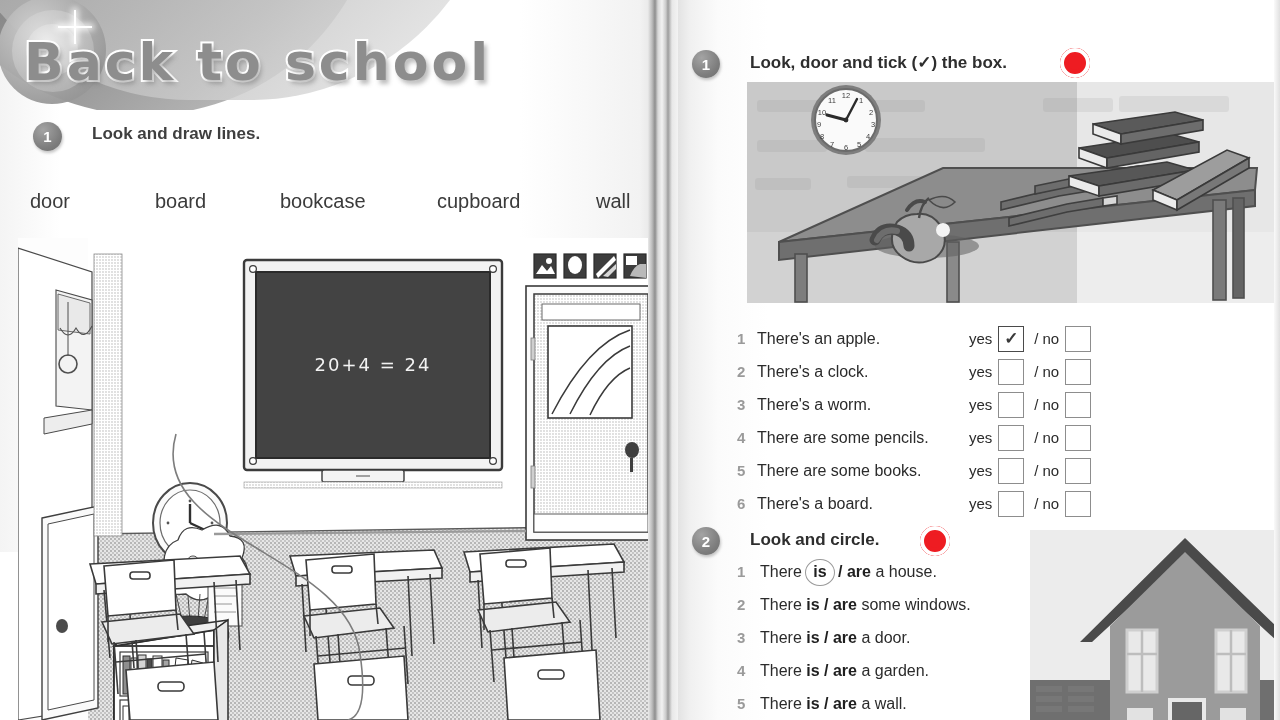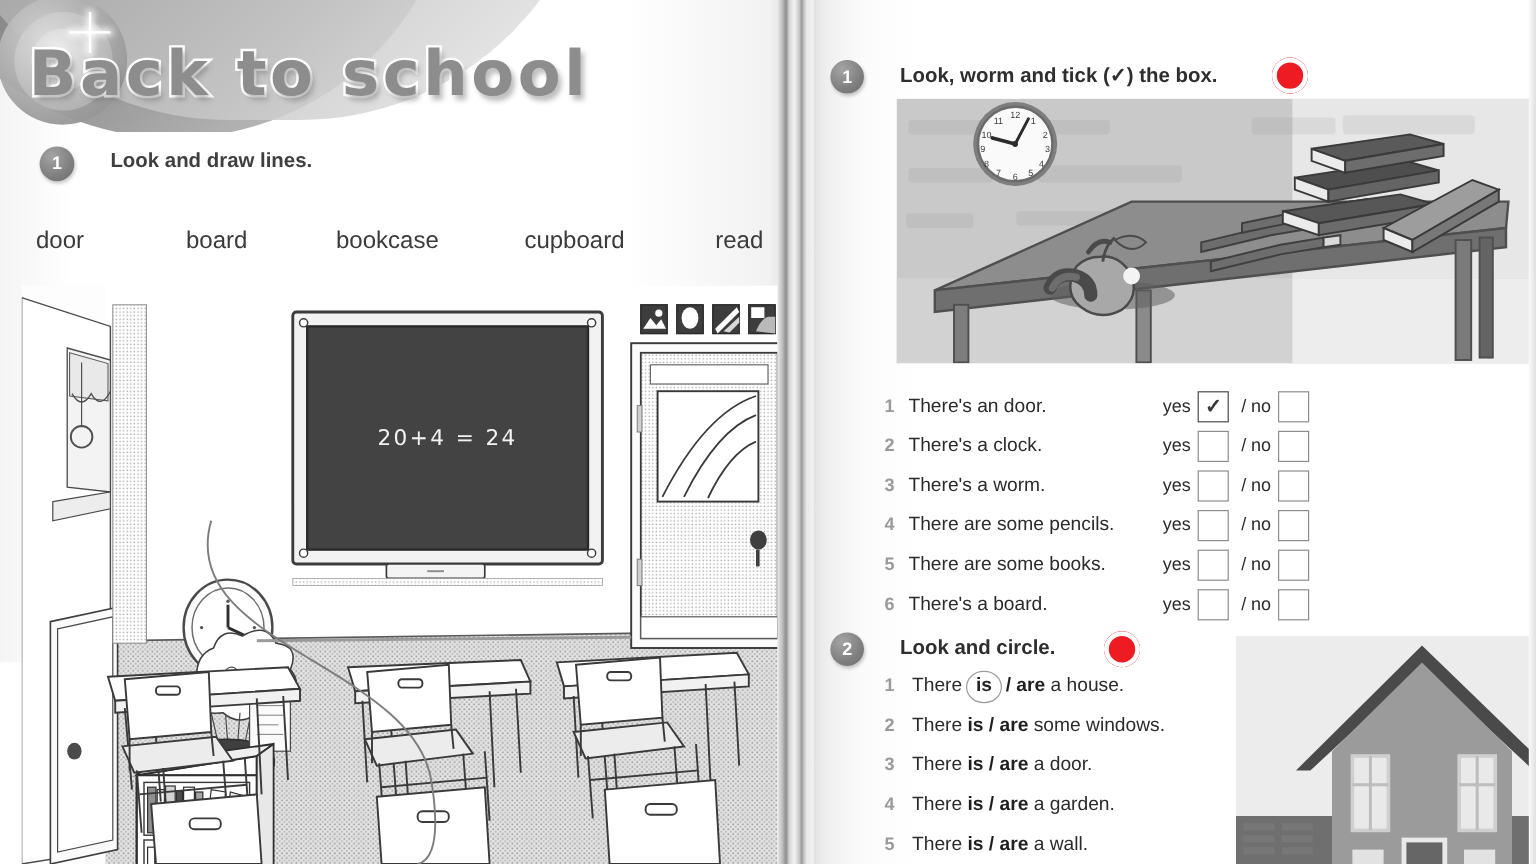--- a/index.html
+++ b/index.html
@@ -111,21 +111,21 @@
     </div>
 
     <div class="badge badge-l">1</div>
     <div class="instr-l">Look and draw lines.</div>
 
     <div class="words">
         <div class="word" style="left: 30px;">door</div>
         <div class="word" style="left: 155px;">board</div>
         <div class="word" style="left: 280px;">bookcase</div>
         <div class="word" style="left: 437px;">cupboard</div>
-        <div class="word" style="left: 596px;">read</div>
+        <div class="word" style="left: 596px;">wall</div>
       </div>
 
     <div class="art">
       <svg width="630" height="482" viewBox="0 0 630 482" xmlns="http://www.w3.org/2000/svg">
         <defs>
           <pattern id="hatch" width="3" height="3" patternUnits="userSpaceOnUse">
             <rect width="3" height="3" fill="#ffffff"></rect>
             <circle cx="1" cy="1" r="0.65" fill="#a9a9a9"></circle>
           </pattern>
           <pattern id="hatch2" width="3" height="3" patternUnits="userSpaceOnUse">
@@ -346,21 +346,21 @@
         <path d="M158 196 C 128 300, 330 316, 342 416 C 350 470, 338 480, 330 482" fill="none" stroke="#7d7d7d" stroke-width="1.6"></path>
       </svg>
     </div>
   </div>
 
   <div class="gutter"></div>
 
   <div class="page-right"></div>
 
   <div class="badge badge-r1">1</div>
-  <div class="instr-r" style="left:750px;top:52px;">Look, worm and tick (✓) the box.</div>
+  <div class="instr-r" style="left:750px;top:52px;">Look, door and tick (✓) the box.</div>
   <div class="target" style="left:1060px;top:48px;"></div>
 
   <div class="photo1">
     <svg width="533" height="221" viewBox="0 0 533 221" xmlns="http://www.w3.org/2000/svg">
       <rect x="0" y="0" width="533" height="221" fill="#c9c9c9"></rect>
       <rect x="330" y="0" width="203" height="221" fill="#e7e7e7"></rect>
       <rect x="0" y="150" width="533" height="71" fill="#d2d2d2"></rect>
       <rect x="330" y="150" width="203" height="71" fill="#ededed"></rect>
 
       <g opacity="0.12" fill="#7d7d7d">
@@ -437,21 +437,21 @@
         <path d="M406 108 L480 68 L502 76 L430 118 Z" fill="#9d9d9d"></path>
         <path d="M406 108 L430 118 L430 128 L406 118 Z" fill="#ebebeb"></path>
         <path d="M430 118 L502 76 L502 86 L430 128 Z" fill="#787878"></path>
       </g>
     </svg>
   </div>
 
   <div class="qlist">
       <div class="qrow">
         <span class="qnum">1</span>
-        <span class="qtext">There's an door.</span>
+        <span class="qtext">There's an apple.</span>
         <span class="yn">yes</span>
         <span class="cbox ticked">
           <span class="tick">✓</span>
         </span>
         <span class="slash">/</span>
         <span class="yn">no</span>
         <span class="cbox"></span>
       </div>
       <div class="qrow">
         <span class="qnum">2</span>

